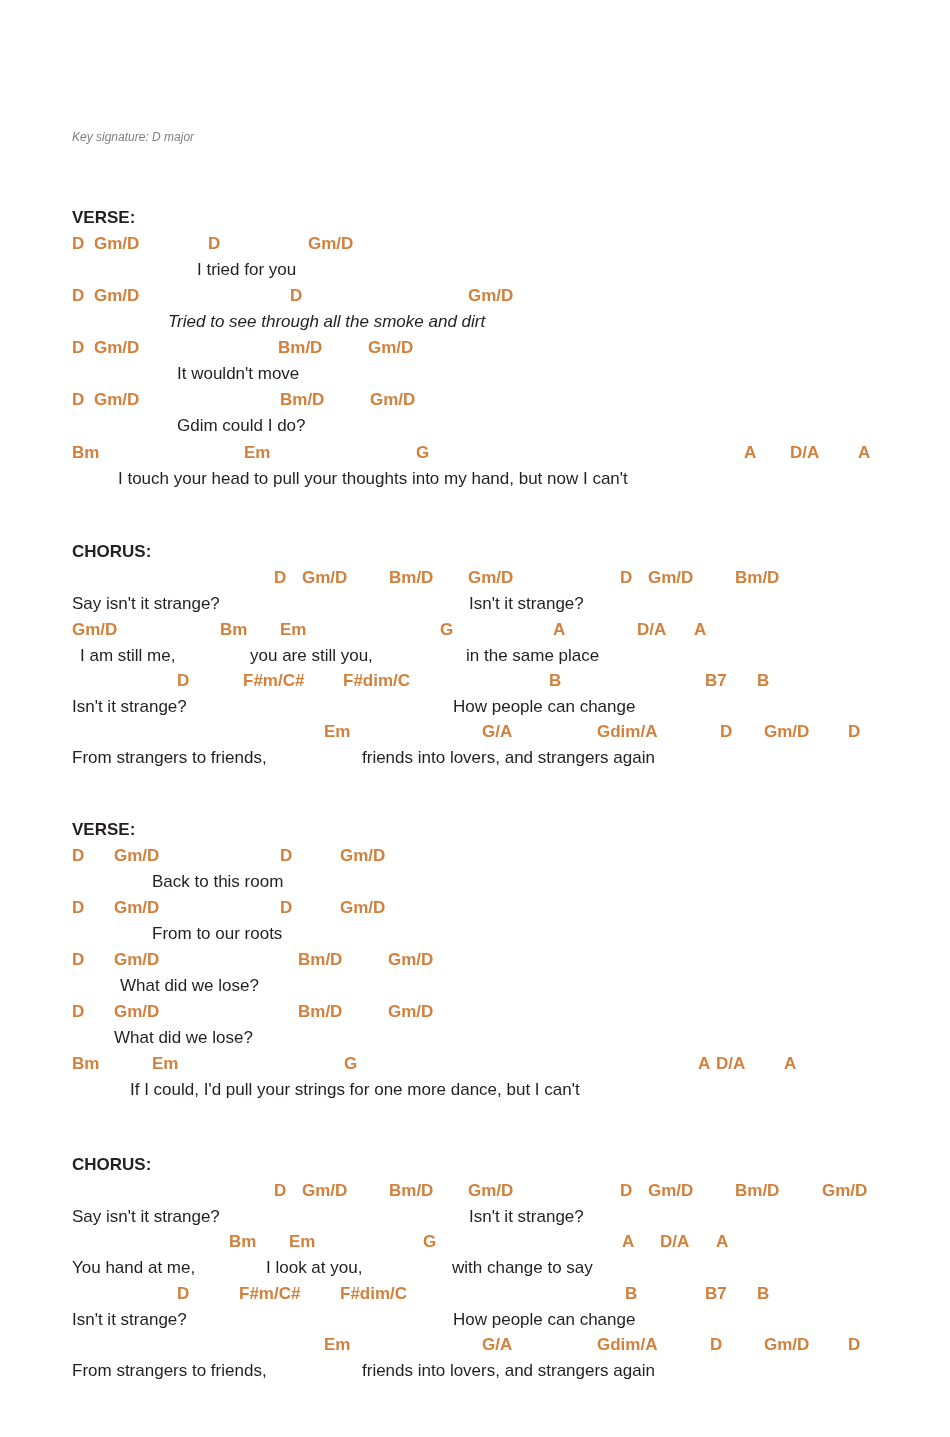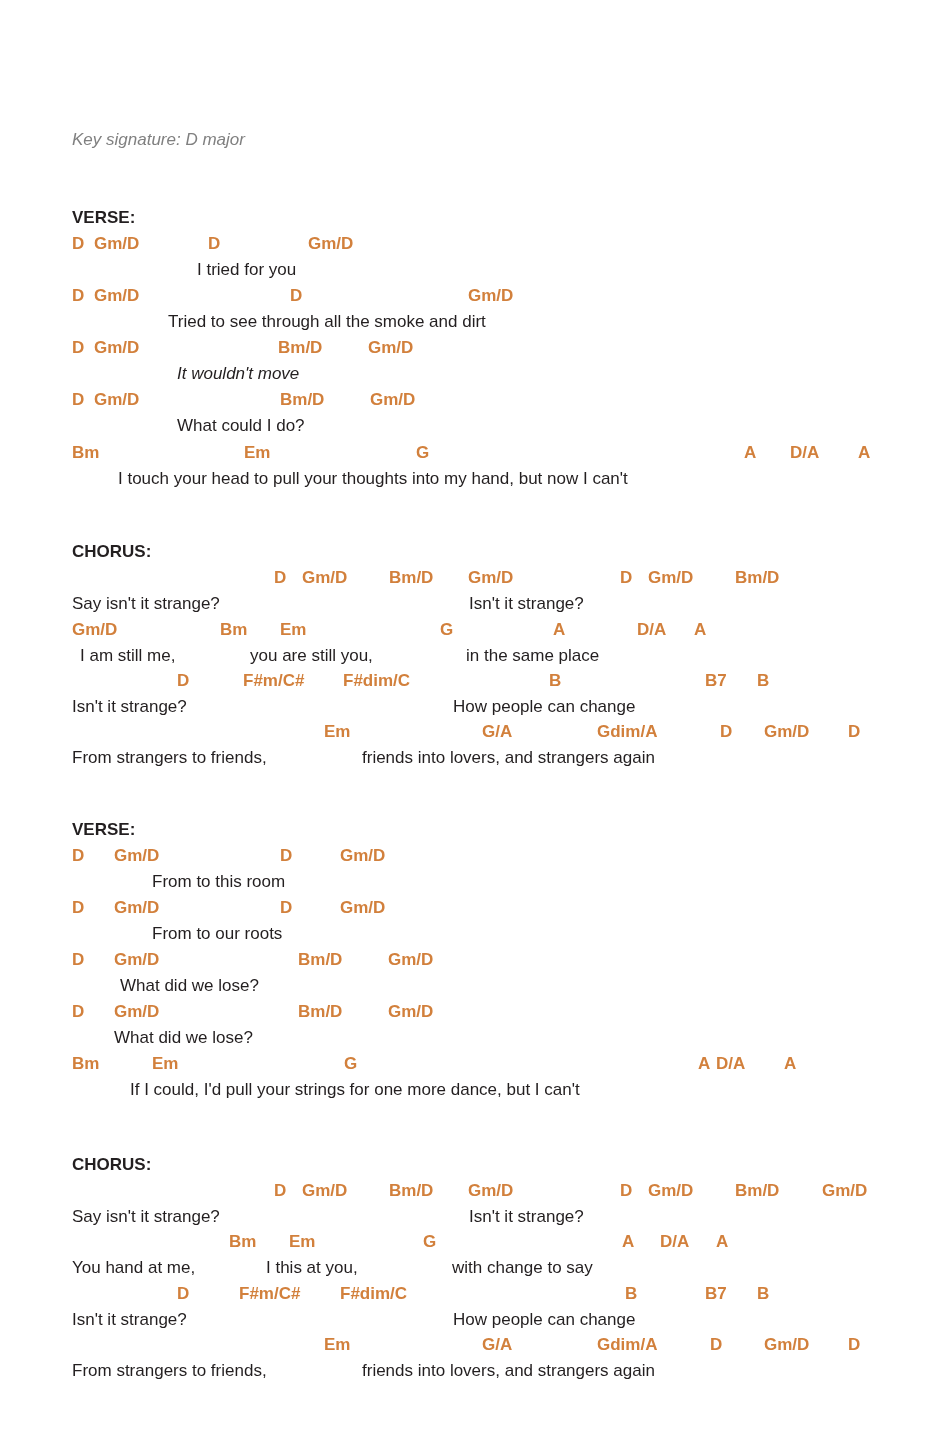--- a/index.html
+++ b/index.html
@@ -31,21 +31,21 @@
     font-size: 31px;
     font-weight: bold;
     color: #d2803c;
     letter-spacing: -0.2px;
     white-space: nowrap;
   }
   .key-sig {
     position: absolute;
     left: 72px;
     top: 130px;
-    font-size: 17px;
+    font-size: 12px;
     font-style: italic;
     color: #808080;
     white-space: nowrap;
   }
 
   
   .song {
     position: absolute;
     left: 0;
     top: 0;
@@ -108,39 +108,39 @@
         <div class="line lyric-row" style="top: 260px; margin-left: 27px;">
           <span class="lyric" style="left: 170px;">I tried for you</span>
         </div>
         <div class="line chord-row" style="top: 286px;">
           <span class="chord" style="left: 72px;">D</span>
           <span class="chord" style="left: 94px;">Gm/D</span>
           <span class="chord" style="left: 290px;">D</span>
           <span class="chord" style="left: 468px;">Gm/D</span>
         </div>
         <div class="line lyric-row" style="top: 312px;">
-          <span class="lyric" style="left: 168px;">Tried to see through all the smoke and dirt</span>
+          <span class="lyric" style="left: 168px; font-style: italic;">Tried to see through all the smoke and dirt</span>
         </div>
         <div class="line chord-row" style="top: 338px;">
           <span class="chord" style="left: 72px;">D</span>
           <span class="chord" style="left: 94px;">Gm/D</span>
           <span class="chord" style="left: 278px;">Bm/D</span>
           <span class="chord" style="left: 368px;">Gm/D</span>
         </div>
         <div class="line lyric-row" style="top: 364px;">
-          <span class="lyric" style="left: 177px; font-style: italic;">It wouldn't move</span>
+          <span class="lyric" style="left: 177px;">It wouldn't move</span>
         </div>
         <div class="line chord-row" style="top: 390px;">
           <span class="chord" style="left: 72px;">D</span>
           <span class="chord" style="left: 94px;">Gm/D</span>
           <span class="chord" style="left: 280px;">Bm/D</span>
           <span class="chord" style="left: 370px;">Gm/D</span>
         </div>
         <div class="line lyric-row" style="top: 416px;">
-          <span class="lyric" style="left: 177px;">What could I do?</span>
+          <span class="lyric" style="left: 177px;">Gdim could I do?</span>
         </div>
         <div class="line chord-row" style="top: 443px;">
           <span class="chord" style="left: 72px;">Bm</span>
           <span class="chord" style="left: 244px;">Em</span>
           <span class="chord" style="left: 416px;">G</span>
           <span class="chord" style="left: 744px;">A</span>
           <span class="chord" style="left: 790px;">D/A</span>
           <span class="chord" style="left: 858px;">A</span>
         </div>
         <div class="line lyric-row" style="top: 469px;">
@@ -203,21 +203,21 @@
       </div>
       <div class="section">
         <div class="section-label" style="top: 820px;">VERSE:</div>
         <div class="line chord-row" style="top: 846px;">
           <span class="chord" style="left: 72px;">D</span>
           <span class="chord" style="left: 114px;">Gm/D</span>
           <span class="chord" style="left: 280px;">D</span>
           <span class="chord" style="left: 340px;">Gm/D</span>
         </div>
         <div class="line lyric-row" style="top: 872px;">
-          <span class="lyric" style="left: 152px;">From to this room</span>
+          <span class="lyric" style="left: 152px;">Back to this room</span>
         </div>
         <div class="line chord-row" style="top: 898px;">
           <span class="chord" style="left: 72px;">D</span>
           <span class="chord" style="left: 114px;">Gm/D</span>
           <span class="chord" style="left: 280px;">D</span>
           <span class="chord" style="left: 340px;">Gm/D</span>
         </div>
         <div class="line lyric-row" style="top: 924px;">
           <span class="lyric" style="left: 152px;">From to our roots</span>
         </div>
@@ -270,21 +270,21 @@
         <div class="line chord-row" style="top: 1232px;">
           <span class="chord" style="left: 229px;">Bm</span>
           <span class="chord" style="left: 289px;">Em</span>
           <span class="chord" style="left: 423px;">G</span>
           <span class="chord" style="left: 622px;">A</span>
           <span class="chord" style="left: 660px;">D/A</span>
           <span class="chord" style="left: 716px;">A</span>
         </div>
         <div class="line lyric-row" style="top: 1258px;">
           <span class="lyric" style="left: 72px;">You hand at me,</span>
-          <span class="lyric" style="left: 266px;">I this at you,</span>
+          <span class="lyric" style="left: 266px;">I look at you,</span>
           <span class="lyric" style="left: 452px;">with change to say</span>
         </div>
         <div class="line chord-row" style="top: 1284px;">
           <span class="chord" style="left: 177px;">D</span>
           <span class="chord" style="left: 239px;">F#m/C#</span>
           <span class="chord" style="left: 340px;">F#dim/C</span>
           <span class="chord" style="left: 625px;">B</span>
           <span class="chord" style="left: 705px;">B7</span>
           <span class="chord" style="left: 757px;">B</span>
         </div>

